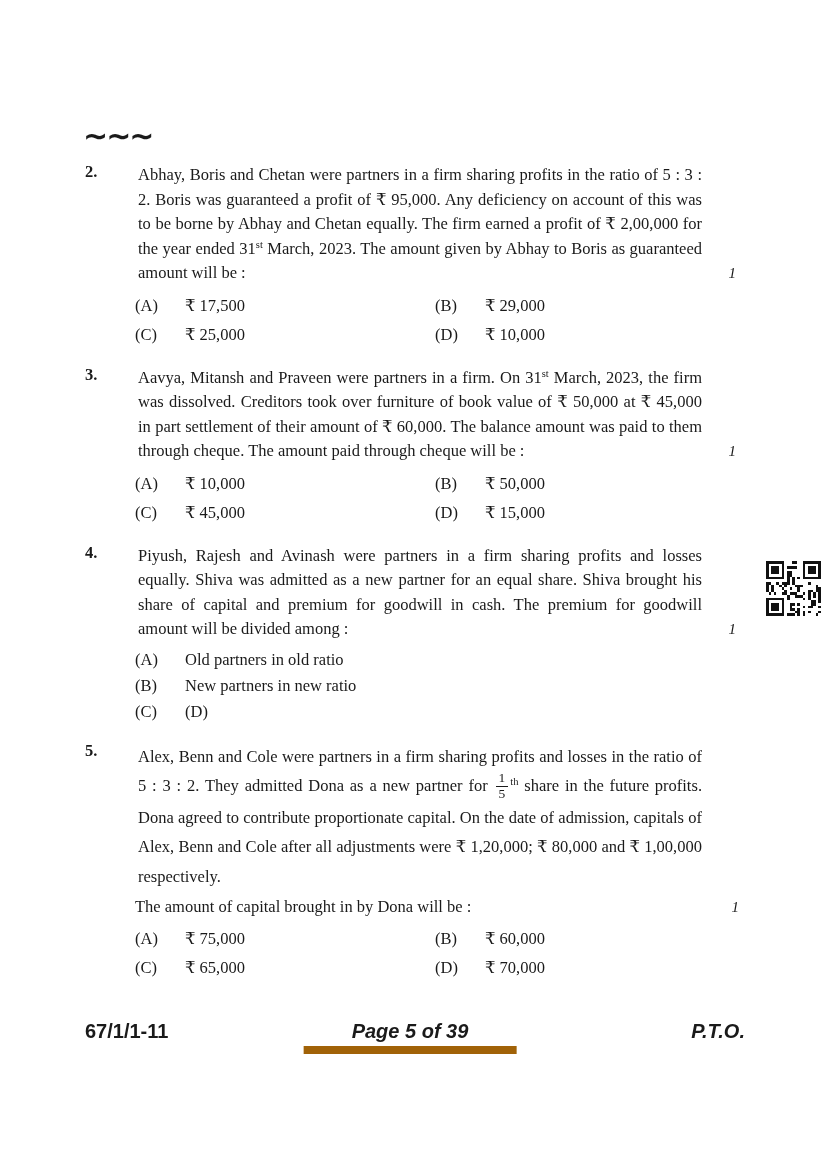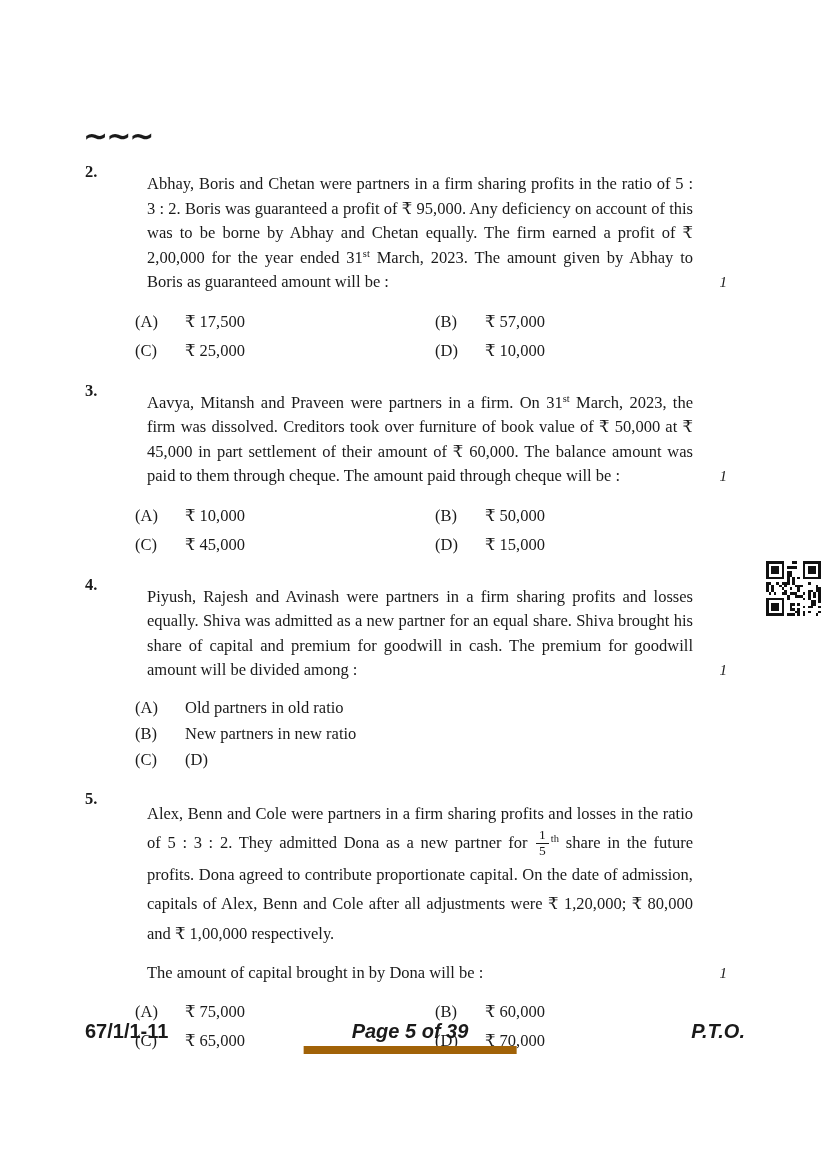--- a/index.html
+++ b/index.html
@@ -15,23 +15,23 @@
   .squiggle {
     position:absolute; left:83px; top:121px;
     font-family:"DejaVu Sans",sans-serif;
     font-size:30px; line-height:30px; font-weight:600;
     letter-spacing:-2px; color:#1a1a1a;
   }
   .questions { position:absolute; left:85px; top:160px; width:660px; }
   .question { display:flex; margin-bottom:14px; }
   .qnum { width:50px; flex:0 0 50px; font-weight:bold; font-size:16.5px; line-height:24.5px; }
   .qcontent { width:570px; flex:0 0 570px; position:relative; }
-  .qbody { margin:12px; font-size:16.5px; line-height:24.5px; text-align:justify; position:relative; }
+  .qbody { margin:3px; font-size:16.5px; line-height:24.5px; text-align:justify; position:relative; }
   .qbody.wide { line-height:29.5px; }
-  .qtail { margin:12px; font-size:16.5px; line-height:25px; position:relative; }
+  .qtail { margin:0; font-size:16.5px; line-height:25px; position:relative; }
   .sup { font-size:10.5px; line-height:0; vertical-align:super; }
   .frac {
     display:inline-flex; flex-direction:column; align-items:center;
     vertical-align:middle; font-size:13.5px; line-height:1.1;
     margin:0 2px; position:relative; top:-1px;
   }
   .frac .fnum { display:block; border-bottom:1.4px solid #1a1a1a; padding:0 3px; }
   .frac .fden { display:block; }
   .marks {
     position:absolute; right:-34px; bottom:0;
@@ -64,21 +64,21 @@
 
   <div class="questions" id="questions">
       <div class="question">
         <div class="qnum">2.</div>
         <div class="qcontent">
           <p class="qbody">Abhay, Boris and Chetan were partners in a firm sharing profits in the ratio of 5 : 3 : 2. Boris was guaranteed a profit of ₹ 95,000. Any deficiency on account of this was to be borne by Abhay and Chetan equally. The firm earned a profit of ₹ 2,00,000 for the year ended 31<span class="sup">st</span> March, 2023. The amount given by Abhay to Boris as guaranteed amount will be :<span class="marks">1</span></p>
           <div class="opts two">
             <span class="opt-label">(A)</span>
             <span class="opt-text">₹ 17,500</span>
             <span class="opt-label">(B)</span>
-            <span class="opt-text">₹ 57,000</span>
+            <span class="opt-text">₹ 29,000</span>
             <span class="opt-label">(C)</span>
             <span class="opt-text">₹ 25,000</span>
             <span class="opt-label">(D)</span>
             <span class="opt-text">₹ 10,000</span>
           </div>
         </div>
       </div>
       <div class="question">
         <div class="qnum">3.</div>
         <div class="qcontent">

